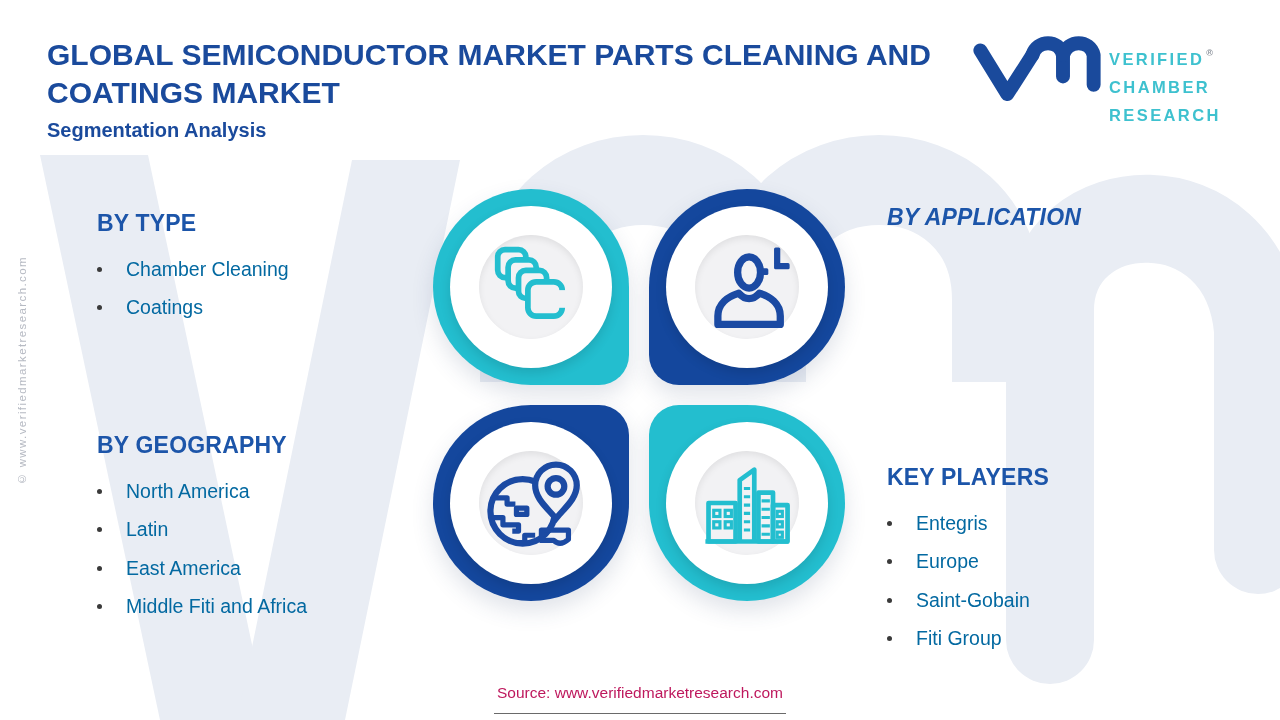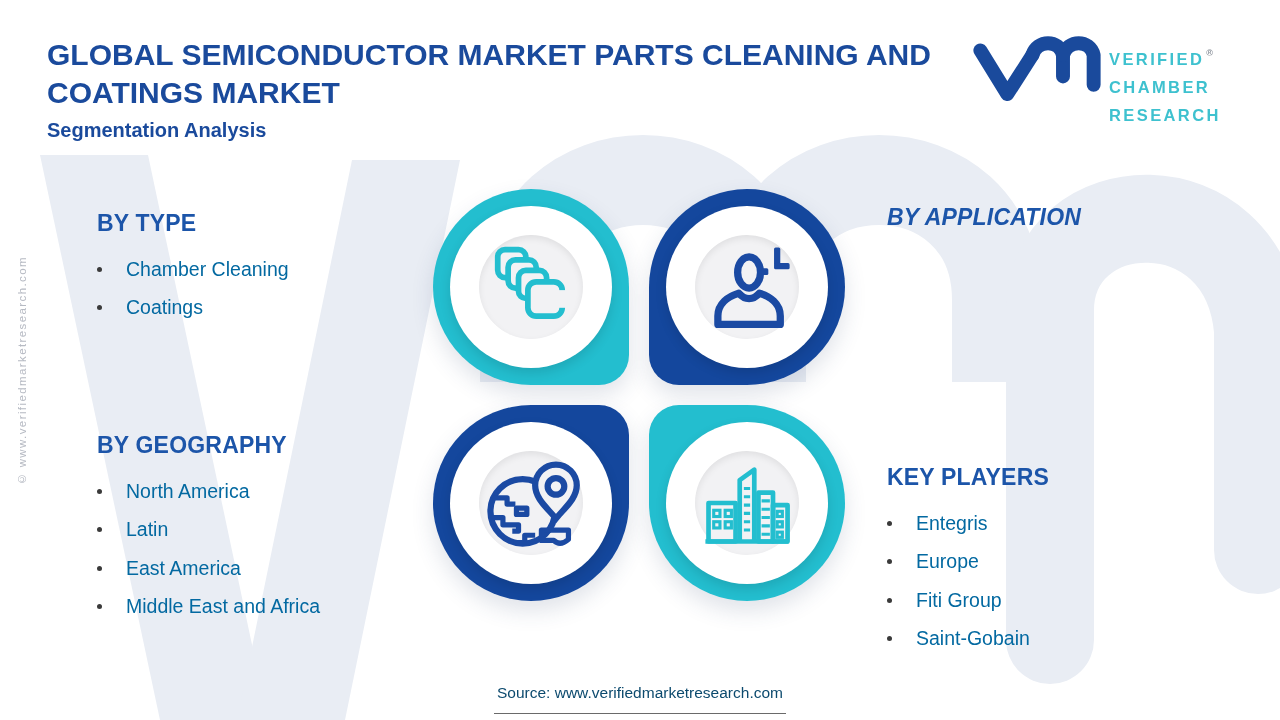--- a/index.html
+++ b/index.html
@@ -57,21 +57,21 @@
   }
   .disc {
     position:absolute; inset:29px; background:#F2F2F4; border-radius:50%;
     box-shadow:inset 0 3px 7px rgba(0,0,0,0.08);
     display:flex; align-items:center; justify-content:center;
   }
   .icon { width:104px; height:104px; }
 
   .source {
     position:absolute; left:640px; top:684px; transform:translateX(-50%); z-index:2;
-    font-size:15.5px; color:#0c4a6e; padding:0 3px 11px; white-space:nowrap;
+    font-size:15.5px; color:#be185d; padding:0 3px 11px; white-space:nowrap;
     border-bottom:1.6px solid #6a6a6a;
   }
 </style>
 </head>
 <body>
 
 <svg class="wm-svg" width="1280" height="720" viewBox="0 0 1280 720">
   <g fill="#E9EDF4" stroke="none">
     <polygon points="40,155 148,155 268,720 160,720"></polygon>
     <polygon points="352,160 460,160 345,720 237,720"></polygon>
@@ -131,43 +131,43 @@
     <li>
         <span class="dot"></span>
         <span>Latin</span>
       </li>
     <li>
         <span class="dot"></span>
         <span>East America</span>
       </li>
     <li>
         <span class="dot"></span>
-        <span>Middle East and Africa</span>
+        <span>Middle Fiti and Africa</span>
       </li>
   </ul>
 </section>
 
 <section class="section" id="sec-players">
   <h3>KEY PLAYERS</h3>
   <ul>
     <li>
         <span class="dot"></span>
         <span>Entegris</span>
       </li>
     <li>
         <span class="dot"></span>
         <span>Europe</span>
       </li>
     <li>
         <span class="dot"></span>
+        <span>Saint-Gobain</span>
+      </li>
+    <li>
+        <span class="dot"></span>
         <span>Fiti Group</span>
-      </li>
-    <li>
-        <span class="dot"></span>
-        <span>Saint-Gobain</span>
       </li>
   </ul>
 </section>
 
 <div class="tile tile-tl">
   <div class="ring">
     <div class="disc">
       <svg class="icon" viewBox="0 0 100 100">
         <g fill="#F2F2F4" stroke="#23BECF" stroke-width="5.5">
           <rect x="18" y="14" width="27" height="27" rx="7"></rect>

